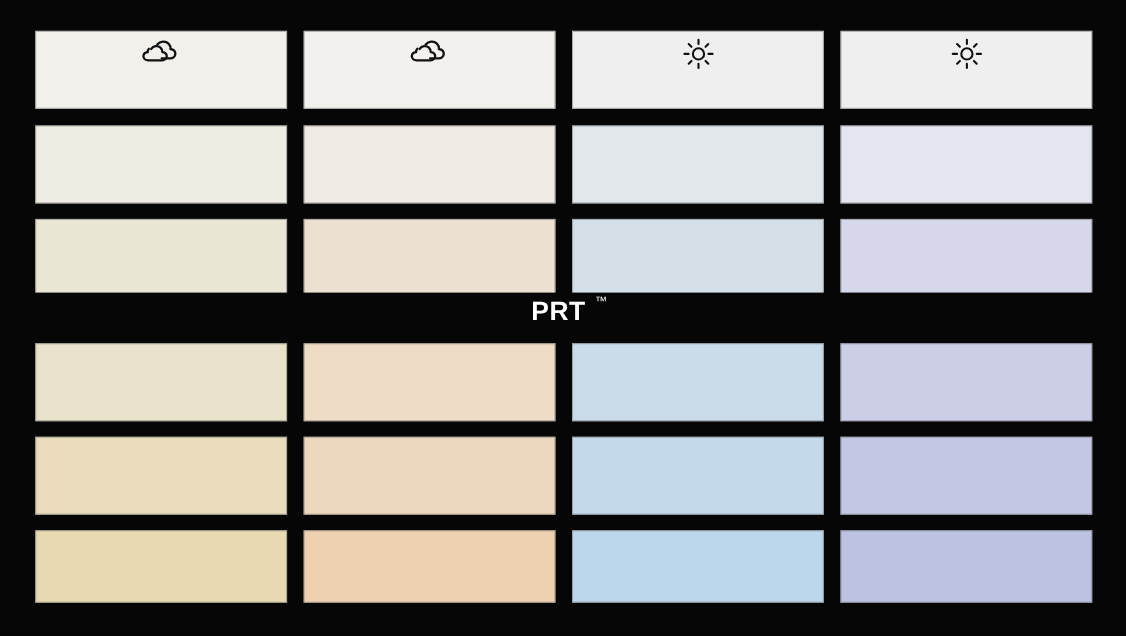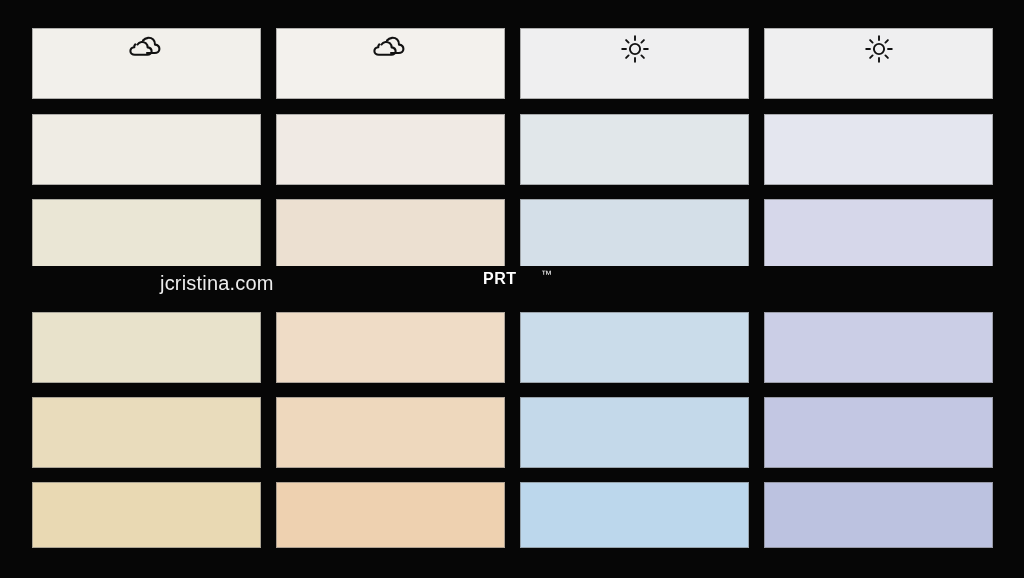--- a/index.html
+++ b/index.html
@@ -72,21 +72,21 @@
     white-space:nowrap;
   }
   #brand-site {
     left:160px; top:6px;
     font-size:20px;
     letter-spacing:0.2px;
     color:#ededed;
   }
   #brand-prt {
     left:483px; top:4px;
-    font-size:16px;
+    font-size:24px;
     font-weight:bold;
     letter-spacing:0.5px;
     color:#ffffff;
   }
   #brand-tm {
     left:541px; top:2px;
     font-size:11px;
     color:#ffffff;
   }
   #brand-copy {
@@ -172,18 +172,17 @@
           <line x1="21.4" y1="21.4" x2="23.9" y2="23.9"></line>
           <line x1="23.9" y1="6.1" x2="21.4" y2="8.6"></line>
           <line x1="8.6" y1="21.4" x2="6.1" y2="23.9"></line>
         </svg>
       </div>
     </div>
 
   </div>
 
   <div class="brand-band">
-    <span class="brand-text" id="brand-site">jcristina.com</span>
     <span class="brand-text" id="brand-prt">PRT</span>
     <span class="brand-text" id="brand-tm">™</span>
   </div>
 
 </div>
 
 </body></html>

